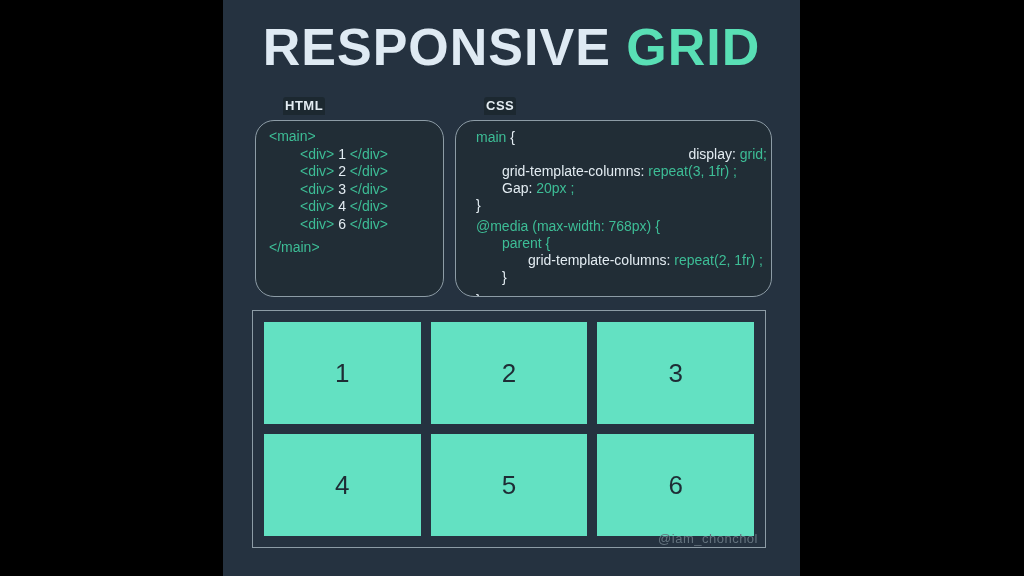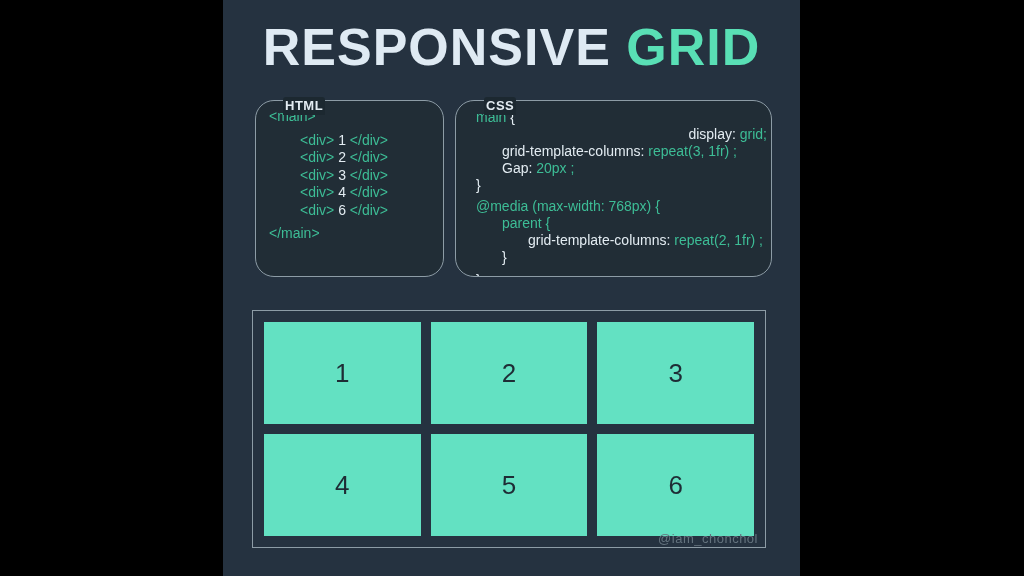--- a/index.html
+++ b/index.html
@@ -23,21 +23,21 @@
   .title .t-green { color: var(--title-green, #59dfb5); }
 
   
   .tab { position: absolute; top: 97px; height: 18px; line-height: 18px;
     padding: 0 2px; background: var(--tab-bg, #1c2830);
     color: var(--code-white, #e3ecf2); font-size: 13px; font-weight: bold;
     letter-spacing: 0.5px; border-radius: 3px 3px 0 0; z-index: 2; }
   .tab.html { left: 60px; }
   .tab.css  { left: 261px; }
 
-  .panel { position: absolute; top: 100px; height: 177px;
+  .panel { position: absolute; top: 120px; height: 177px;
     background: var(--panel-bg, #212d36);
     border: 1px solid var(--border-gray, #8d9ca6); border-radius: 19px; }
   .panel.html { left: 32px;  width: 189px; }
   .panel.css  { left: 232px; width: 317px; }
 
   .code { position: absolute; inset: 0; overflow: hidden; }
   .panel.html .code { padding: 7px 4px 0 13px; font-size: 14px; }
   .panel.css  .code { padding: 8px 4px 0 20px; font-size: 14px; }
   .code-line { line-height: 17px; white-space: pre; }
   .panel.html .code-line { line-height: 17.5px; }
@@ -66,21 +66,21 @@
   <div class="canvas">
 
     <div class="title">
       <span class="t-white">RESPONSIVE </span><span class="t-green">GRID</span>
     </div>
 
     <div class="tab html">HTML</div>
     <div class="panel html">
       <div class="code" id="html-code">
           <div class="code-line" style="padding-left: 0px;"><span class="seg-green">&lt;main&gt;</span></div>
-          <div class="code-line" style="padding-left: 31px; margin-top: 6px;"><span class="seg-green">&lt;div&gt;</span><span class="seg-white"> 1 </span><span class="seg-green">&lt;/div&gt;</span></div>
+          <div class="code-line" style="padding-left: 31px; margin-top: 0;"><span class="seg-green">&lt;div&gt;</span><span class="seg-white"> 1 </span><span class="seg-green">&lt;/div&gt;</span></div>
           <div class="code-line" style="padding-left: 31px;"><span class="seg-green">&lt;div&gt;</span><span class="seg-white"> 2 </span><span class="seg-green">&lt;/div&gt;</span></div>
           <div class="code-line" style="padding-left: 31px;"><span class="seg-green">&lt;div&gt;</span><span class="seg-white"> 3 </span><span class="seg-green">&lt;/div&gt;</span></div>
           <div class="code-line" style="padding-left: 31px;"><span class="seg-green">&lt;div&gt;</span><span class="seg-white"> 4 </span><span class="seg-green">&lt;/div&gt;</span></div>
           <div class="code-line" style="padding-left: 31px;"><span class="seg-green">&lt;div&gt;</span><span class="seg-white"> 6 </span><span class="seg-green">&lt;/div&gt;</span></div>
           <div class="code-line" style="padding-left: 0px; margin-top: 6px;"><span class="seg-green">&lt;/main&gt;</span></div>
         </div>
     </div>
 
     <div class="tab css">CSS</div>
     <div class="panel css">

